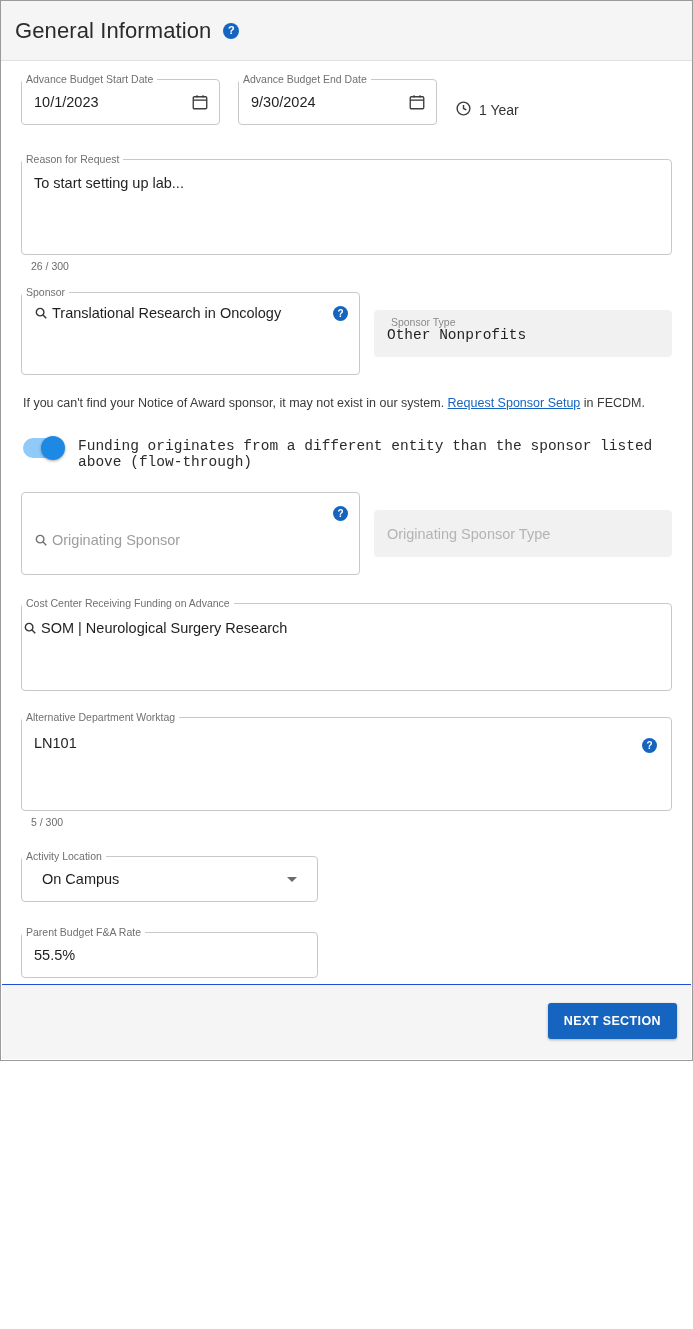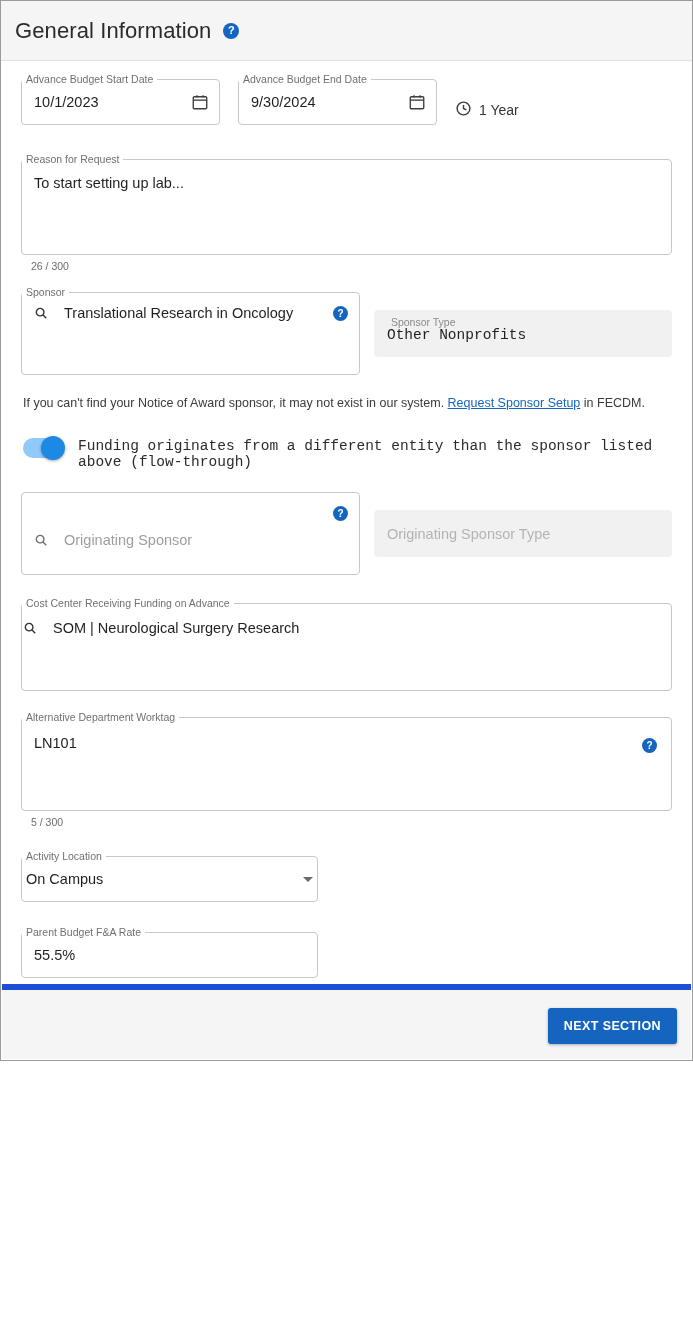--- a/index.html
+++ b/index.html
@@ -128,21 +128,21 @@
     width: 340px;
     height: 83px;
     padding: 12px 12px 16px 12px;
     display: flex;
     align-items: flex-start;
     position: relative;
   }
   .search-row {
     display: flex;
     align-items: center;
-    gap: 16px;
+    gap: 4px;
     flex: 1;
   }
   .mag {
     width: 14px; height: 14px; flex: none;
     color: #333;
   }
   .sponsor-field .help-icon { position: absolute; right: 11px; top: 13px; margin: 0; }
   .sponsor-type-field {
     width: 299px;
     height: 47px;
@@ -229,21 +229,21 @@
     height: 94px;
     padding: 16px 12px 0 12px;
     position: relative;
   }
   .alt-field .help-icon { position: absolute; right: 14px; top: 20px; margin: 0; }
 
   
   .select-field {
     width: 297px;
     height: 46px;
-    padding: 0 4px;
+    padding: 0 20px;
     display: flex;
     align-items: center;
   }
   .select-field .value { flex: 1; }
   .caret {
     width: 0; height: 0;
     border-left: 5px solid transparent;
     border-right: 5px solid transparent;
     border-top: 5px solid #6b6b6b;
   }
@@ -264,21 +264,21 @@
     left: 14px; right: 14px;
     top: 1222px;
     height: 1px;
     background: #d9d9d9;
   }
   .footer {
     position: absolute;
     left: 1px; right: 1px; bottom: 1px;
     height: 75px;
     background: #f5f5f5;
-    border-top: 6px solid #1d4ed8;
+    border-top: 1px solid #1d4ed8;
   }
   .next-btn {
     position: absolute;
     right: 14px;
     top: 18px;
     background: #1565c0;
     color: #fff;
     font-size: 12.5px;
     font-weight: bold;
     letter-spacing: 0.4px;

